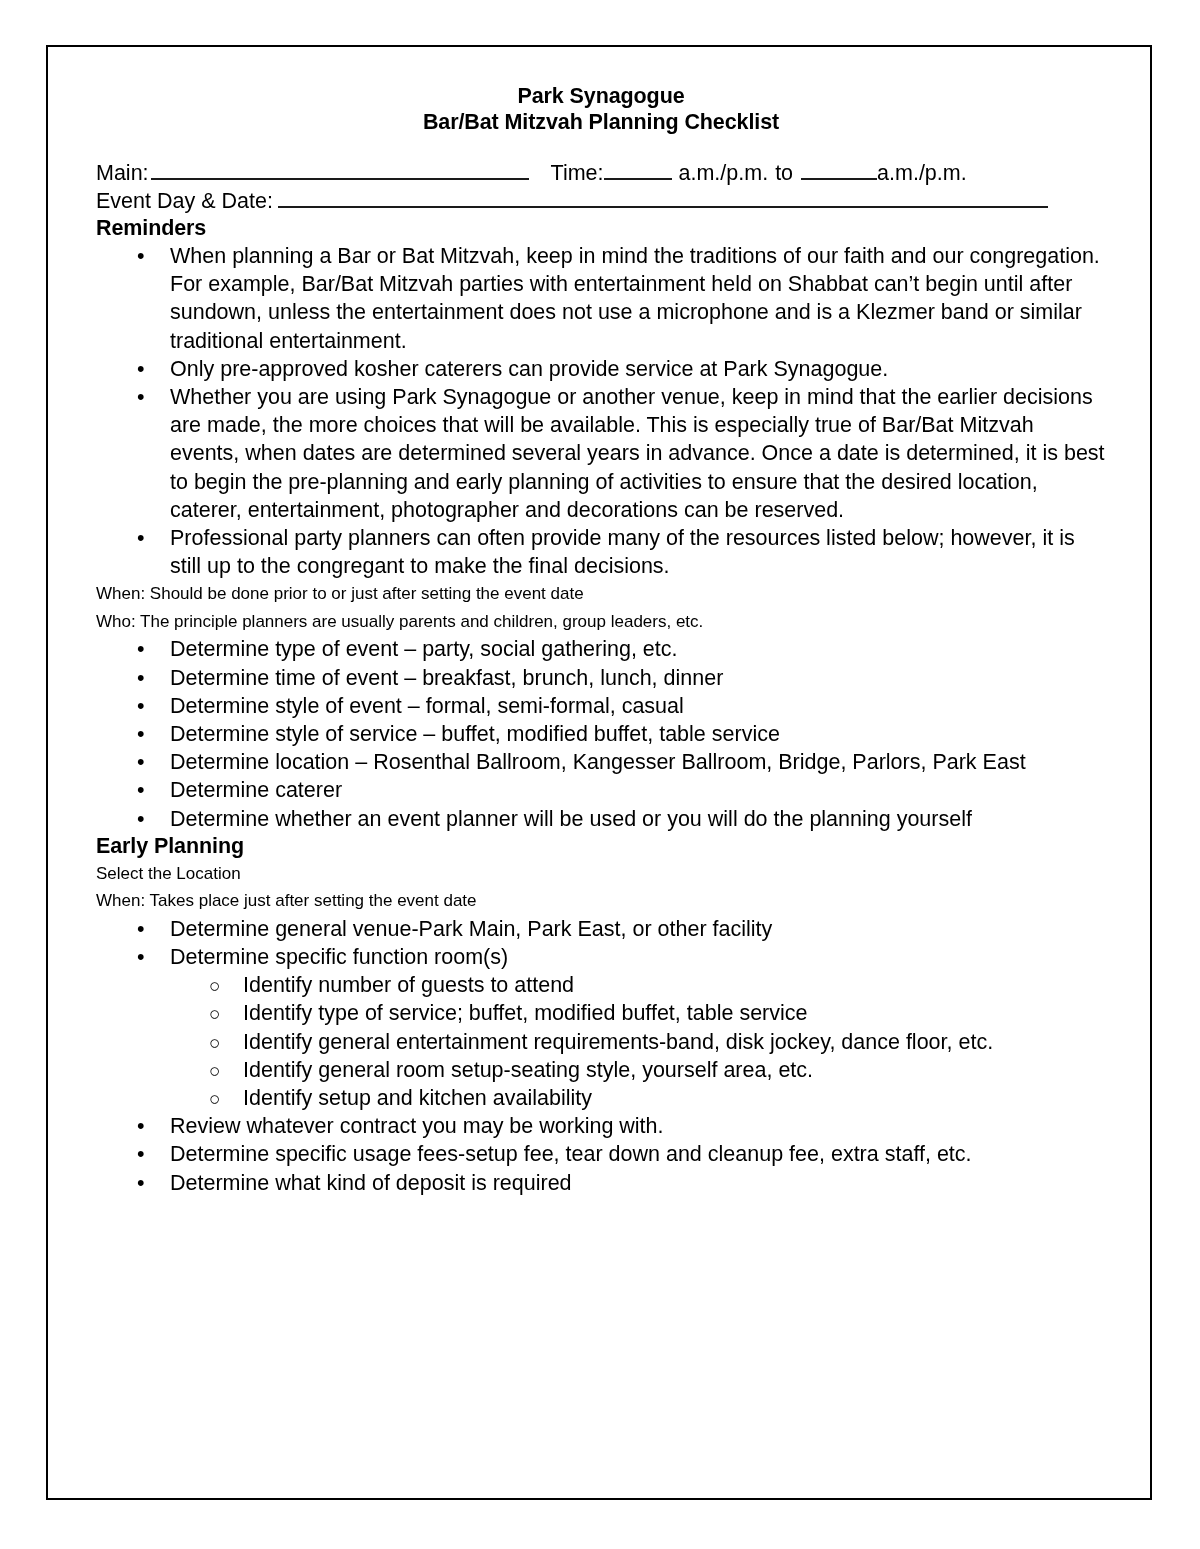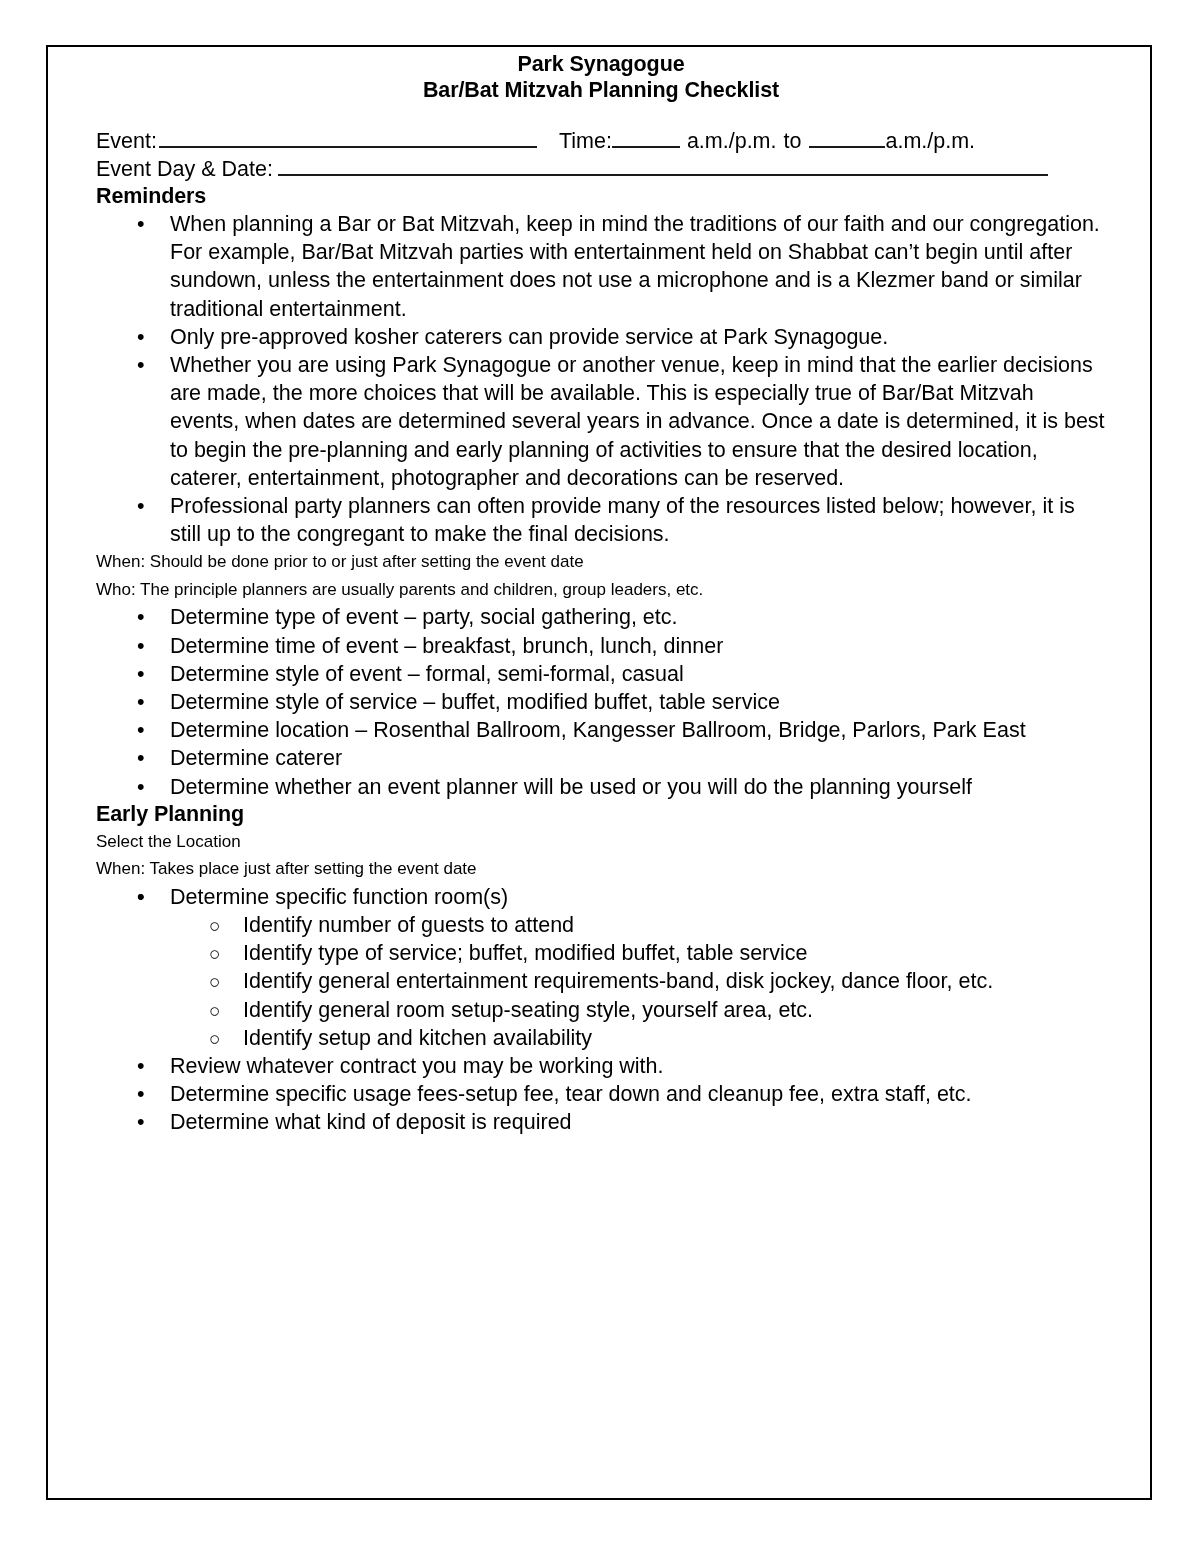--- a/index.html
+++ b/index.html
@@ -23,21 +23,21 @@
     height: 1455px;
     border: 2px solid #000000;
     box-sizing: border-box;
     background: #ffffff;
     overflow: hidden;
   }
 
   .page-body {
     position: absolute;
     left: 48px;
-    top: 4px;
+    top: 36px;
     width: 1010px;
   }
 
   
   .doc-title {
     text-align: center;
     font-weight: bold;
     font-size: 21.5px;
     line-height: 26px;
     letter-spacing: -0.1px;
@@ -135,21 +135,21 @@
 
 <div class="page-frame">
   <div class="page-body">
 
     <div class="doc-title">
       <span class="title-line">Park Synagogue</span>
       <span class="title-line">Bar/Bat Mitzvah Planning Checklist</span>
     </div>
 
     <div class="field-row field-row-event">
-      <span class="field-label">Event:</span>
+      <span class="field-label">Main:</span>
       <span class="rule rule-event"></span>
       <span class="gap-lg"></span>
       <span class="field-label">Time:</span>
       <span class="rule rule-time"></span>
       <span class="gap-sm"></span>
       <span class="field-label">a.m./p.m.</span>
       <span class="gap-sm"></span>
       <span class="field-label">to</span>
       <span class="rule rule-time2"></span>
       <span class="field-label">a.m./p.m.</span>
@@ -218,20 +218,21 @@
     </div>
 
     <div class="section">
       <div class="section-heading">Early Planning</div>
       <div class="section-meta">Select the Location</div>
       <div class="section-meta">When:  Takes place just after setting the event date</div>
 
       <ul class="bullets list-tight">
         <li>
           <span class="bullet-mark">•</span>
+          <span>Determine general venue-Park Main, Park East, or other facility</span>
         </li>
         <li>
           <span class="bullet-mark">•</span>
           <span>Determine specific function room(s)</span>
         </li>
       </ul>
 
       <ul class="subbullets">
         <li>
           <span class="subbullet-mark">○</span>

